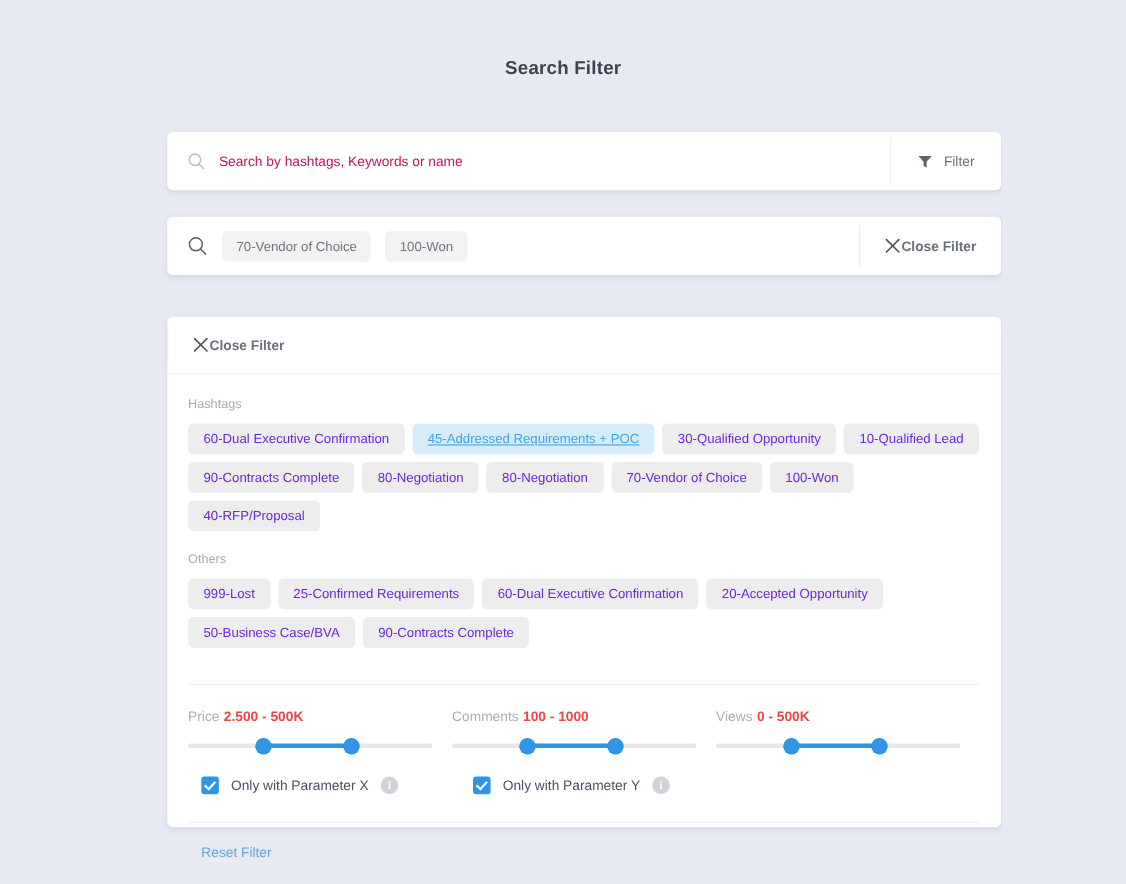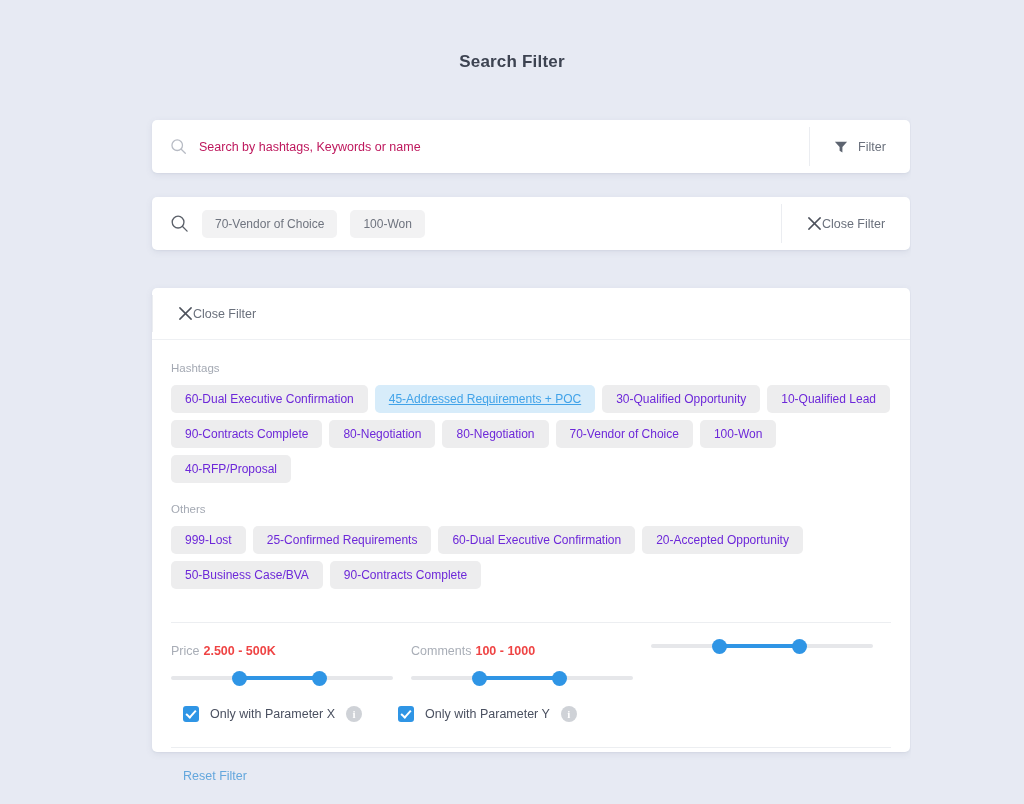--- a/index.html
+++ b/index.html
@@ -57,20 +57,21 @@
   
   .bar2 { left: 152px; top: 197px; width: 758px; height: 53px; display: flex; align-items: stretch; }
   .bar2 .search-zone { flex: 1; display: flex; align-items: center; padding-left: 18px; gap: 13px; }
   .bar2 .divider-v { width: 1px; background: #ebedf1; margin: 7px 0; }
   .close-btn {
     width: 128px;
     display: flex;
     align-items: center;
     justify-content: center;
     cursor: pointer;
+    font-weight: bold;
   }
   .close-btn .lbl { font-size: 12.5px; color: #6a707c; }
 
   .inline-chip {
     background: #f2f2f3;
     border-radius: 5px;
     padding: 7px 13px;
     font-size: 12px;
     color: #6f747f;
     white-space: nowrap;
@@ -163,21 +164,21 @@
   }
 
   
   .checks {
     display: flex;
     padding-top: 26px;
     padding-bottom: 25px;
     padding-left: 12px;
   }
   .check-item { display: flex; align-items: center; gap: 11px; }
-  .check-item.second { margin-left: 36px; }
+  .check-item.second { margin-left: 68px; }
   .cbox {
     width: 16px;
     height: 16px;
     background: #2f95e5;
     border-radius: 3px;
     position: relative;
     cursor: pointer;
     flex: none;
   }
   .cbox::after {
@@ -341,20 +342,23 @@
             <span class="name">Comments</span><span class="val">100 - 1000</span>
           </div>
           <div class="track">
             <div class="fill" style="left:31%;right:33%"></div>
             <div class="knob" style="left:31%"></div>
             <div class="knob" style="left:67%"></div>
           </div>
         </div>
 
         <div class="slider-block">
+          <div class="slider-head">
+            <span class="name">Views</span><span class="val">0 - 500K</span>
+          </div>
           <div class="track">
             <div class="fill" style="left:31%;right:33%"></div>
             <div class="knob" style="left:31%"></div>
             <div class="knob" style="left:67%"></div>
           </div>
         </div>
 
       </div>
 
       <div class="checks">

